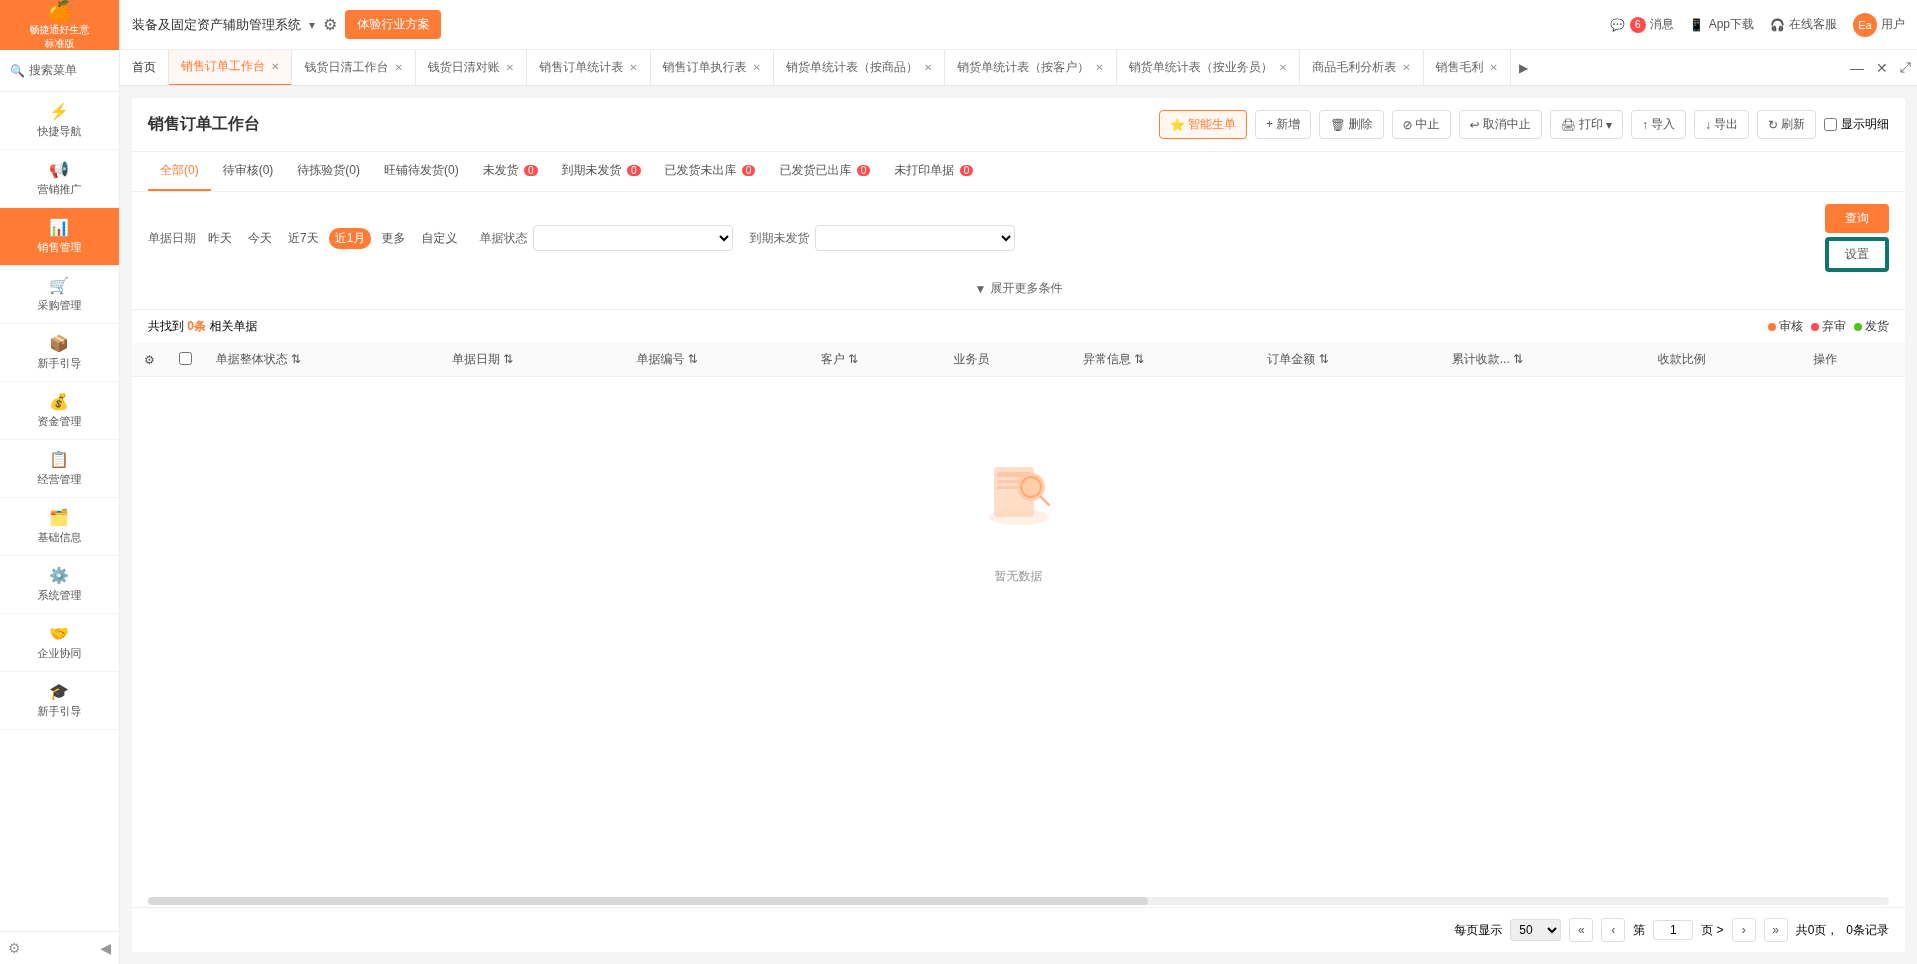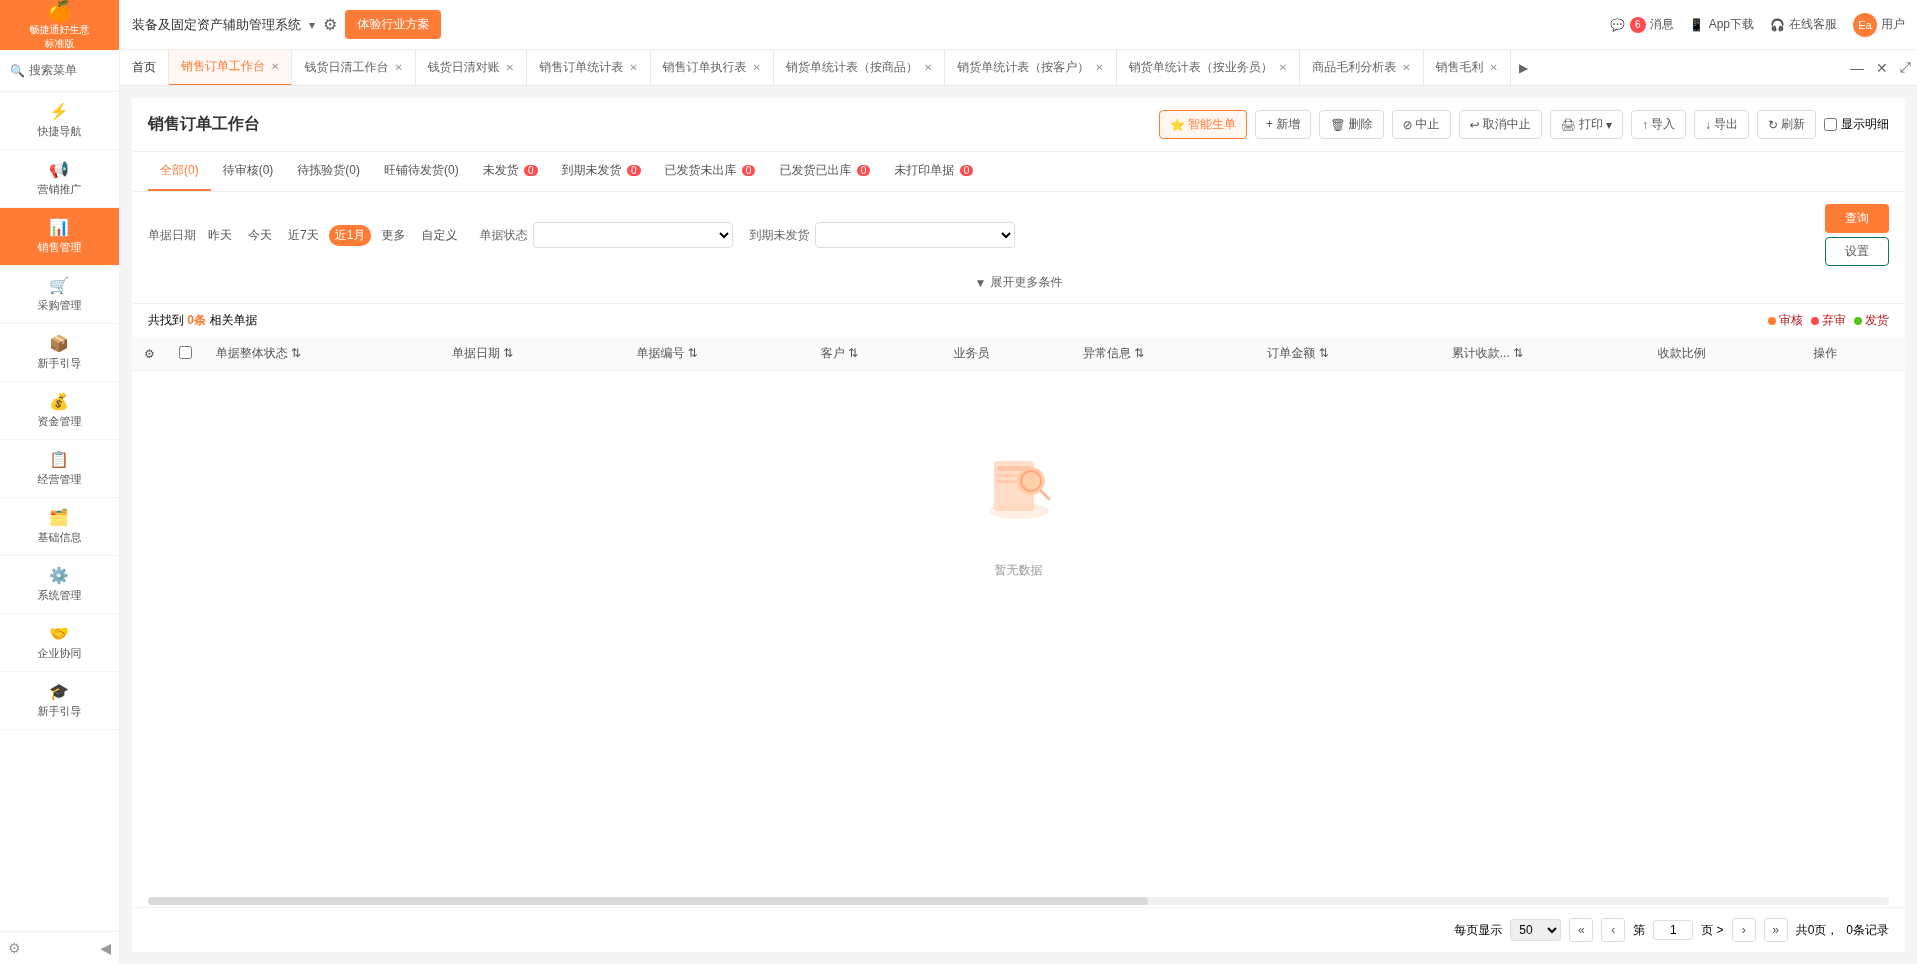--- a/index.html
+++ b/index.html
@@ -65,28 +65,28 @@
     .filter-area { padding: 12px 16px; background: #fff; border-bottom: 1px solid #f0f0f0; }
     .filter-row { display: flex; align-items: center; gap: 16px; }
     .filter-item { display: flex; align-items: center; gap: 6px; }
     .filter-label { color: #666; white-space: nowrap; }
     .filter-date-btns { display: flex; gap: 4px; align-items: center; }
     .date-btn { padding: 2px 6px; border-radius: 3px; cursor: pointer; color: #555; }
     .date-btn.active { background: #ff7c36; color: #fff; border-radius: 10px; }
     .filter-select { border: 1px solid #ddd; border-radius: 4px; padding: 4px 8px; width: 200px; background: #fff; }
     .expand-btn { display: flex; align-items: center; gap: 4px; color: #666; cursor: pointer; margin: 0 auto; }
     .query-btn { background: #ff7c36; color: #fff; border: none; padding: 6px 20px; border-radius: 4px; cursor: pointer; }
-    .set-btn { background: #fff; color: #555; border: 1px solid #0f766e; padding: 5px 16px; border-radius: 4px; cursor: pointer; }
+    .set-btn { background: #fff; color: #555; border: 4px solid #0f766e; padding: 5px 16px; border-radius: 4px; cursor: pointer; }
     .filter-actions { display: flex; flex-direction: column; gap: 4px; margin-left: auto; }
 
     
     .table-area { flex: 1; display: flex; flex-direction: column; overflow: hidden; }
     .table-info { padding: 8px 16px; display: flex; align-items: center; justify-content: space-between; background: #fff; }
     .table-action-btns { display: flex; gap: 8px; }
-    .table-action-btn { display: flex; align-items: center; gap: 3px; color: #b91c1c; cursor: pointer; }
+    .table-action-btn { display: flex; align-items: center; gap: 3px; color: #404040; cursor: pointer; }
     .table-action-btn .dot { width: 8px; height: 8px; border-radius: 50%; display: inline-block; }
     .dot-orange { background: #ff7c36; }
     .dot-red { background: #ff4d4f; }
     .dot-green { background: #52c41a; }
 
     
     .data-table { width: 100%; border-collapse: collapse; }
     .data-table th { background: #fafafa; border-bottom: 1px solid #f0f0f0; padding: 8px 12px; text-align: left; color: #555; font-weight: normal; white-space: nowrap; }
     .table-scroll { flex: 1; overflow: auto; background: #fff; }
 

